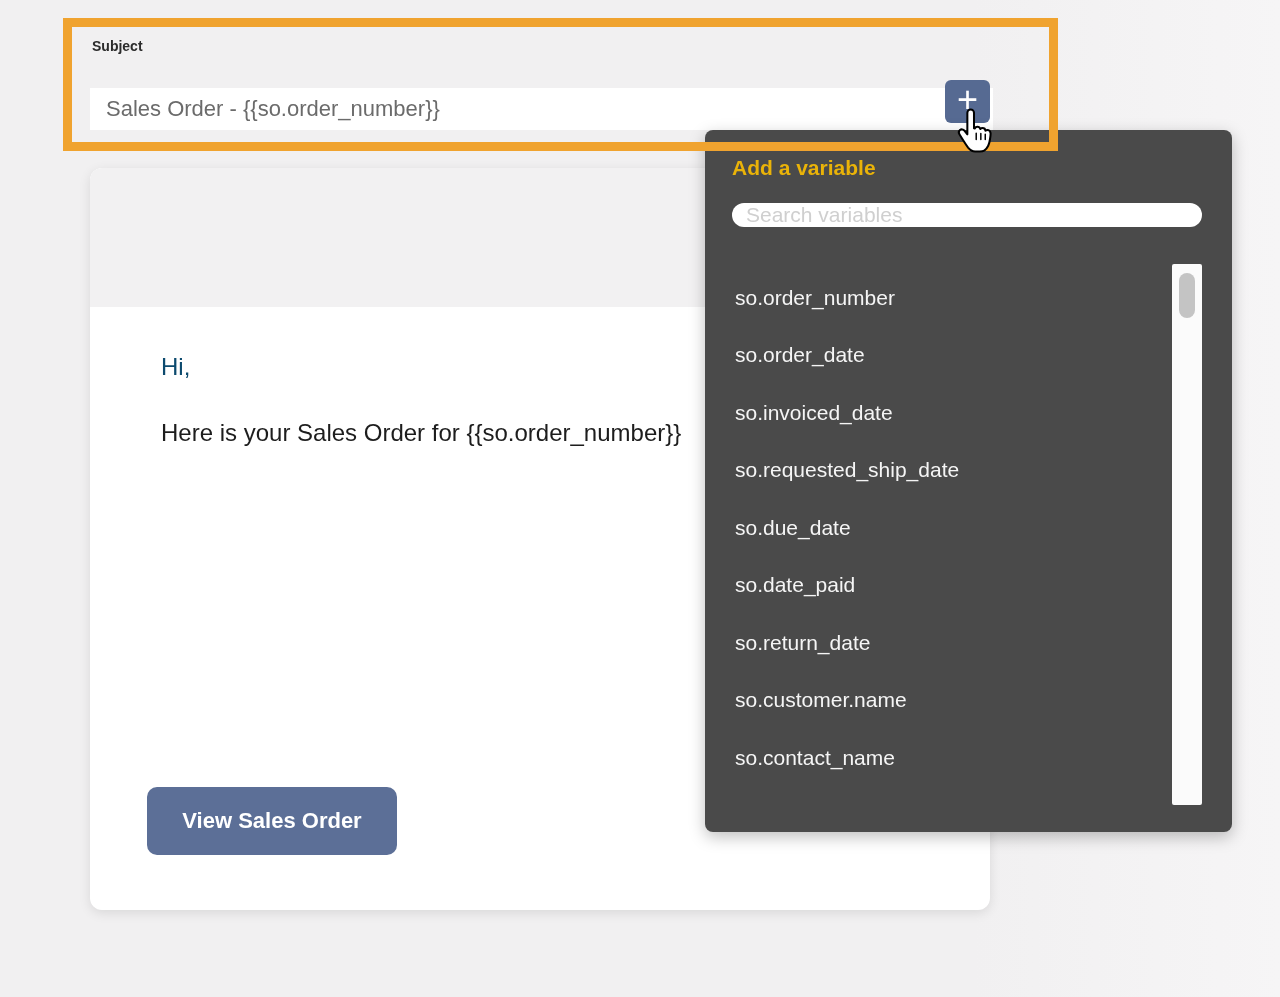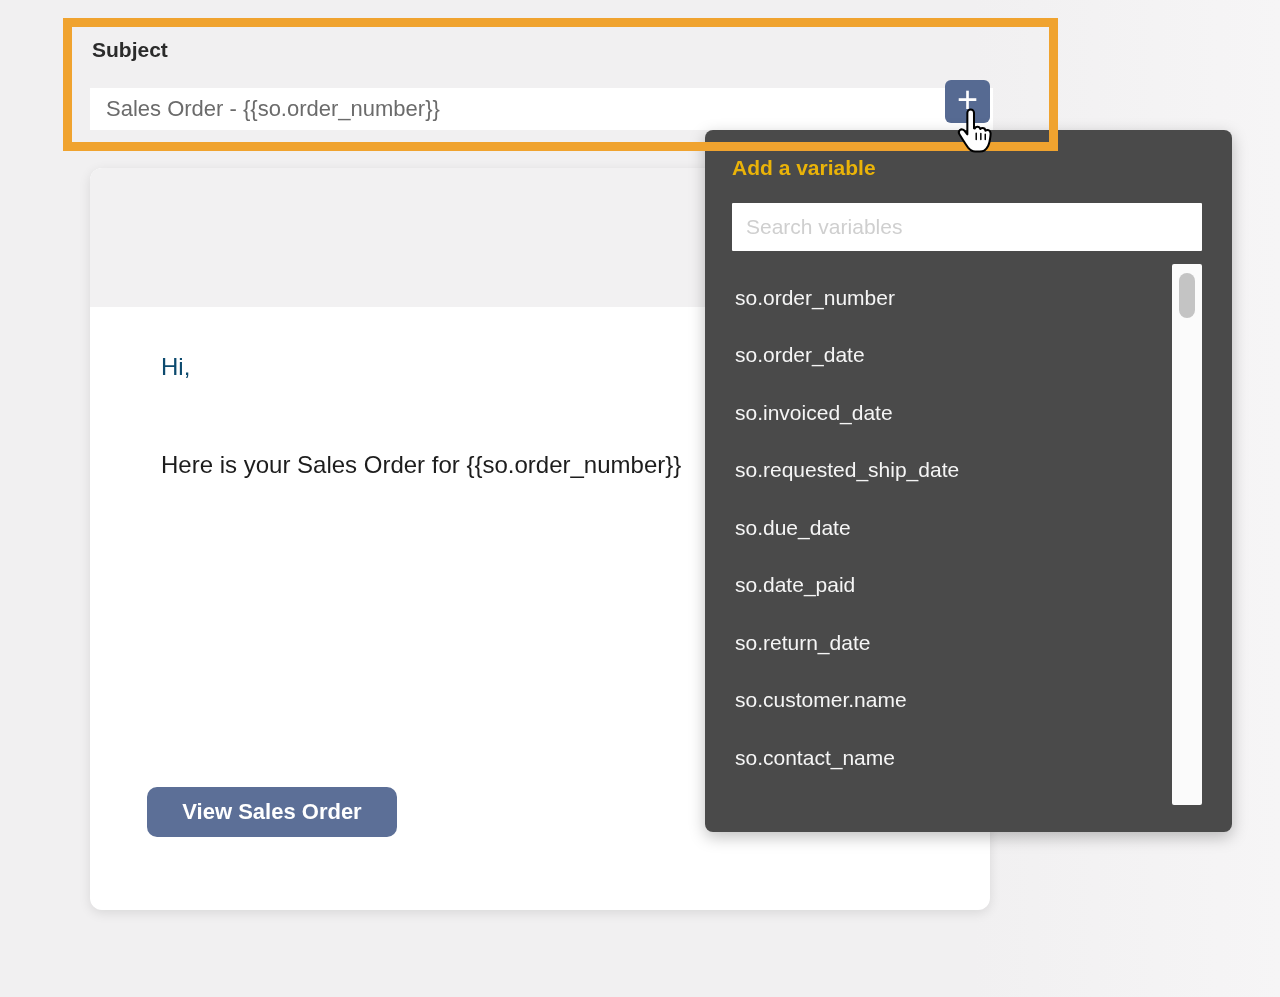--- a/index.html
+++ b/index.html
@@ -7,21 +7,21 @@
   body {
     font-family:"Liberation Sans", sans-serif;
     background:linear-gradient(90deg,#f1f0f1 0%,#f1f0f1 76%,#f6f5f6 100%);
     position:relative; overflow:hidden;
   }
   .stage { position:absolute; inset:0; }
 
   
   .subject-label{
     position:absolute; left:92px; top:38px;
-    font-size:21px; font-weight:bold; color:#2b2b2b; z-index:5;
+    font-size:14px; font-weight:bold; color:#2b2b2b; z-index:5;
   }
   .subject-input{
     position:absolute; left:90px; top:80px; width:903px; height:42px;
     background:#ffffff; border:none; outline:none;
     font-family:"Liberation Sans", sans-serif;
     font-size:22px; color:#6b6b6b; padding:0 54px 0 16px; z-index:5;margin-top:8px;
   }
   .add-var-btn{
     position:absolute; left:945px; top:80px; width:45px; height:43px;
     background:#566a92; border:none; border-radius:6px; cursor:pointer;
@@ -45,42 +45,42 @@
   .email-card-header{
     position:absolute; left:0; top:0; width:100%; height:139px;
     background:#f2f1f2; border-radius:12px 12px 0 0;
   }
   .email-greeting{
     position:absolute; left:71px; top:185px;
     font-size:24px; color:#0c4a6e; white-space:nowrap;
   }
   .email-body-line{
     position:absolute; left:71px; top:251px;
-    font-size:24px; color:#1d1d1d; white-space:nowrap;margin-top:32px;
+    font-size:24px; color:#1d1d1d; white-space:nowrap;
   }
   .cta{
-    position:absolute; left:57px; top:619px; width:250px; height:50px;
+    position:absolute; left:57px; top:619px; width:250px; height:68px;
     background:#5c6f97; color:#ffffff; border:none; border-radius:10px;
     font-family:"Liberation Sans", sans-serif;
     font-size:22px; font-weight:bold; cursor:pointer;
   }
 
   
   .var-panel{
     position:absolute; left:705px; top:130px; width:527px; height:702px;
     background:#4a4a4a; border-radius:8px;
     box-shadow:0 5px 16px rgba(0,0,0,0.25); z-index:20;
   }
   .panel-title{
     position:absolute; left:27px; top:26px;
     font-size:21px; font-weight:bold; color:#eab308;
   }
   .var-search{
-    position:absolute; left:27px; top:73px; width:470px; height:48px;
-    background:#ffffff; border:none; outline:none; border-radius:1px;
+    position:absolute; left:27px; top:73px; width:470px; height:24px;
+    background:#ffffff; border:none; outline:none; border-radius:12px;
     font-family:"Liberation Sans", sans-serif;
     font-size:21px; color:#4a4a4a; padding:0 14px;
   }
   .var-search::placeholder{ color:#cfcfcf; opacity:1; }
   .var-list{
     position:absolute; left:0; top:139px; width:460px;
   }
   .var-item{
     height:57.5px; display:flex; align-items:center;
     padding-left:30px; font-size:21px; color:#f5f5f5; cursor:pointer;

